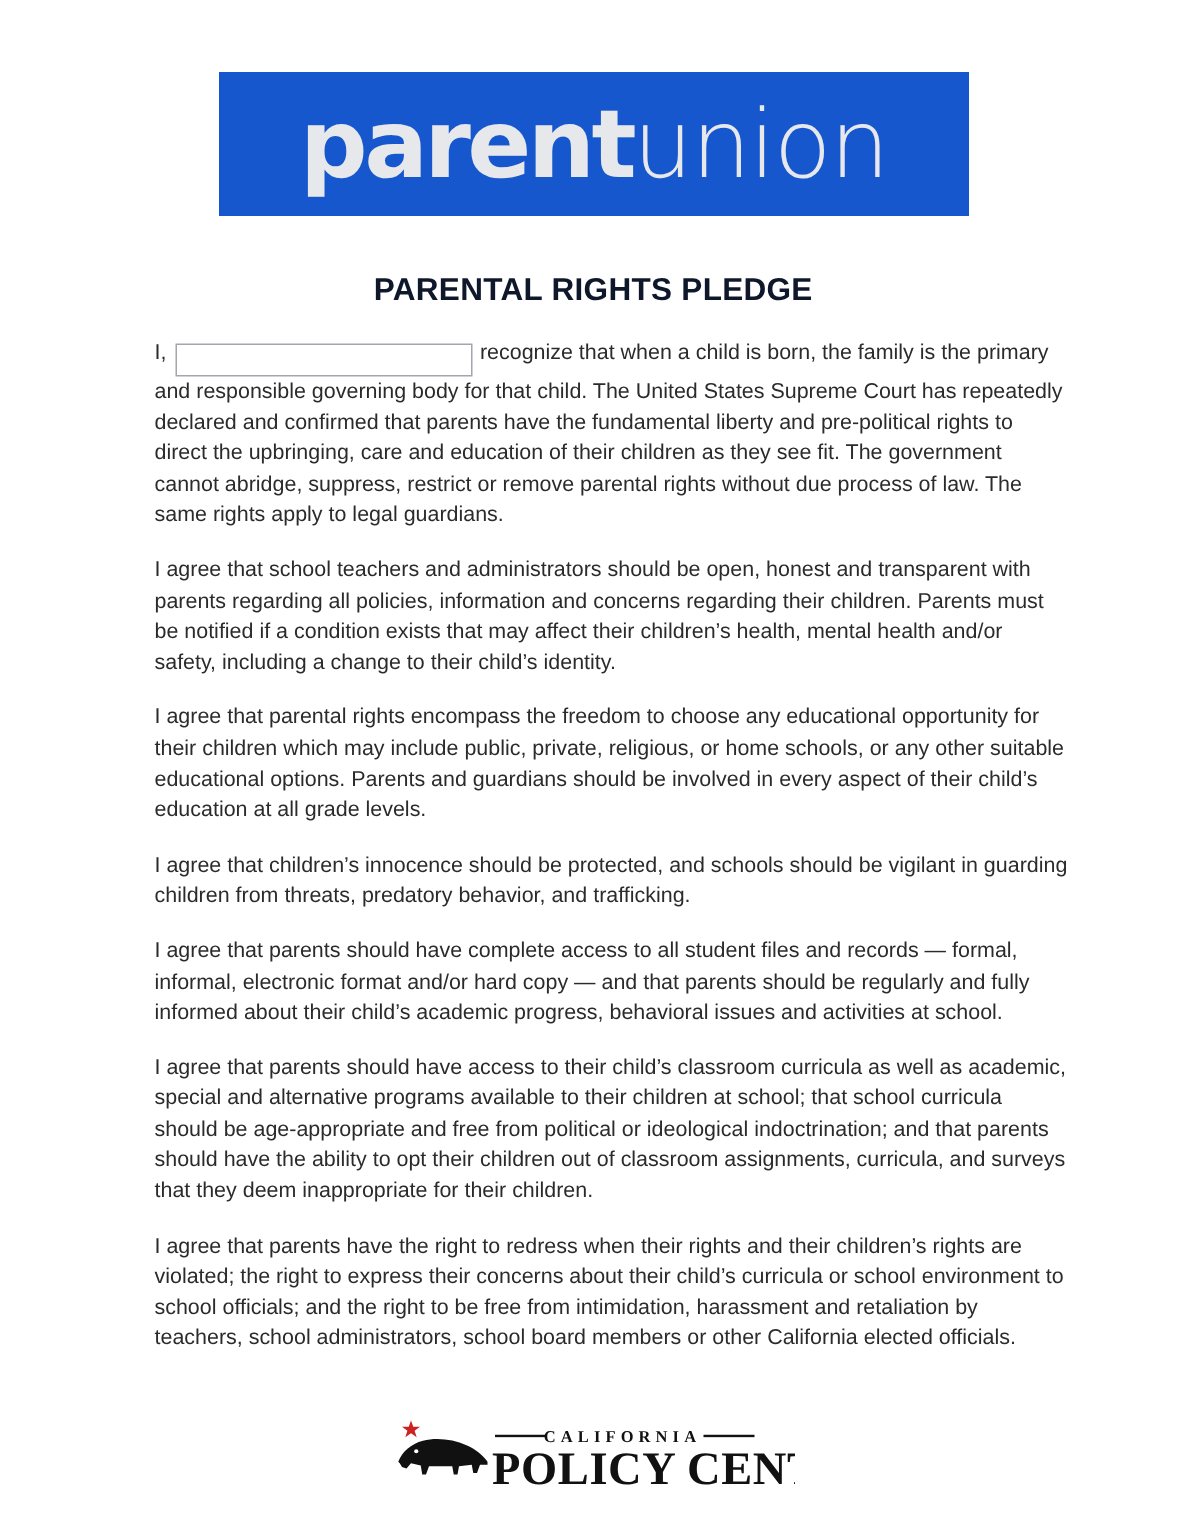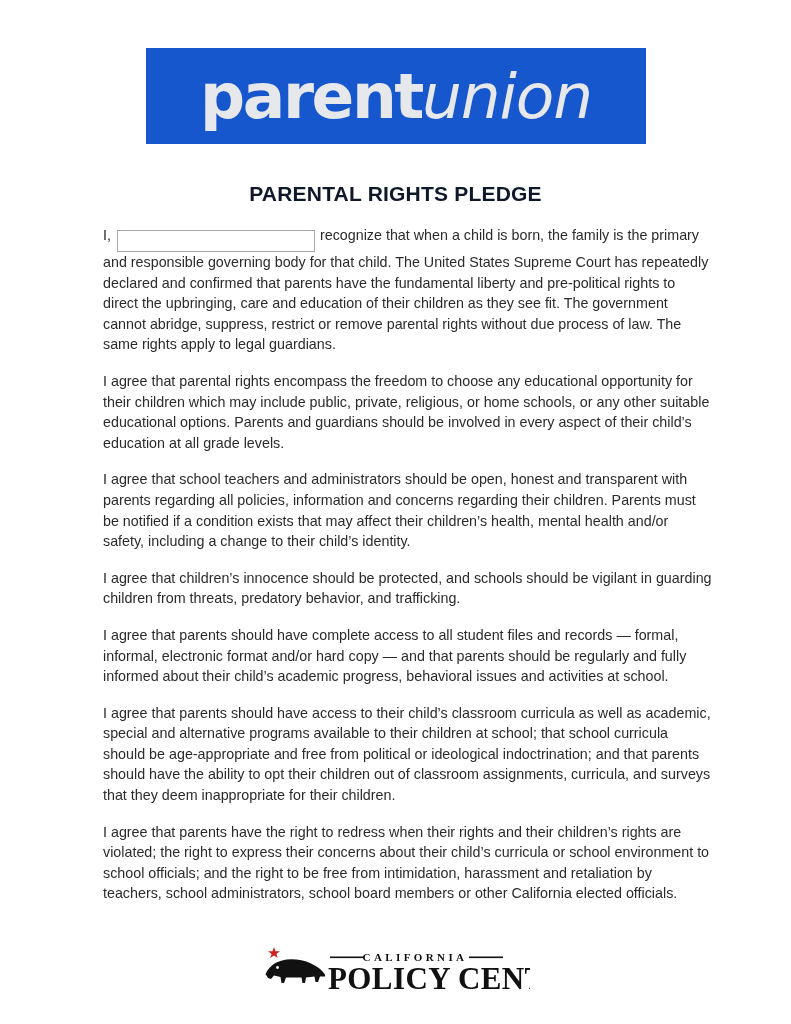--- a/index.html
+++ b/index.html
@@ -45,21 +45,20 @@
     white-space: nowrap;
     display: flex;
     align-items: baseline;
   }
   .logo-bold {
     font-weight: 700;
   }
   .logo-light {
     font-weight: 300;
     letter-spacing: -1.2px;
-    font-style: italic;
   }
 
   
   .doc-title {
     position: absolute;
     left: 0;
     top: 182px;
     width: 791px;
     text-align: center;
     font-size: 21px;
@@ -166,22 +165,22 @@
         <span class="logo-light">union</span>
     </div>
   </div>
 
   <div class="doc-title">PARENTAL RIGHTS PLEDGE</div>
 
   <div class="body-col">
 
     <p class="para first"><span class="inline-prefix">I,</span><input class="name-field" type="text" placeholder="" style=""><span class="inline-prefix">recognize that when a child is born, the family is the primary and responsible governing body for that child. The United States Supreme Court has repeatedly declared and confirmed that parents have the fundamental liberty and pre-political rights to direct the upbringing, care and education of their children as they see fit. The government cannot abridge, suppress, restrict or remove parental rights without due process of law. The same rights apply to legal guardians.</span></p>
 
+    <p class="para">I agree that school teachers and administrators should be open, honest and transparent with parents regarding all policies, information and concerns regarding their children. Parents must be notified if a condition exists that may affect their children’s health, mental health and/or safety, including a change to their child’s identity.</p>
     <p class="para">I agree that parental rights encompass the freedom to choose any educational opportunity for their children which may include public, private, religious, or home schools, or any other suitable educational options. Parents and guardians should be involved in every aspect of their child’s education at all grade levels.</p>
-    <p class="para">I agree that school teachers and administrators should be open, honest and transparent with parents regarding all policies, information and concerns regarding their children. Parents must be notified if a condition exists that may affect their children’s health, mental health and/or safety, including a change to their child’s identity.</p>
     <p class="para">I agree that children’s innocence should be protected, and schools should be vigilant in guarding children from threats, predatory behavior, and trafficking.</p>
     <p class="para">I agree that parents should have complete access to all student files and records — formal, informal, electronic format and/or hard copy — and that parents should be regularly and fully informed about their child’s academic progress, behavioral issues and activities at school.</p>
     <p class="para">I agree that parents should have access to their child’s classroom curricula as well as academic, special and alternative programs available to their children at school; that school curricula should be age-appropriate and free from political or ideological indoctrination; and that parents should have the ability to opt their children out of classroom assignments, curricula, and surveys that they deem inappropriate for their children.</p>
     <p class="para">I agree that parents have the right to redress when their rights and their children’s rights are violated; the right to express their concerns about their child’s curricula or school environment to school officials; and the right to be free from intimidation, harassment and retaliation by teachers, school administrators, school board members or other California elected officials.</p>
   </div>
 
 
   <div class="footer-logo">
     <svg viewBox="0 0 268 52" xmlns="http://www.w3.org/2000/svg">
 

